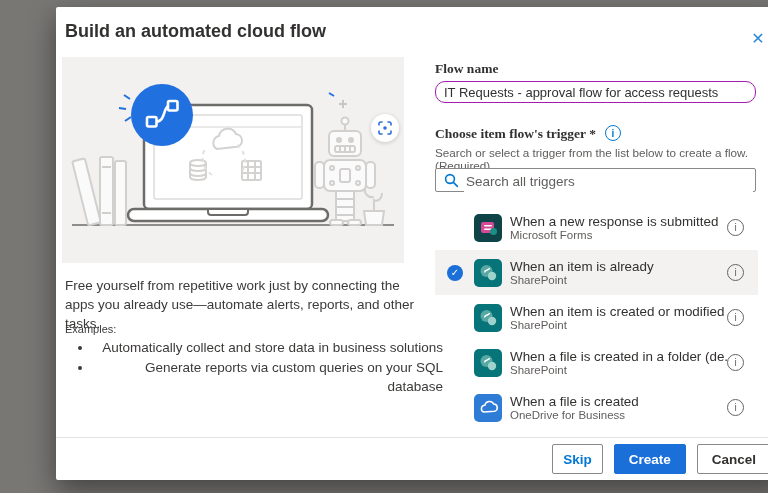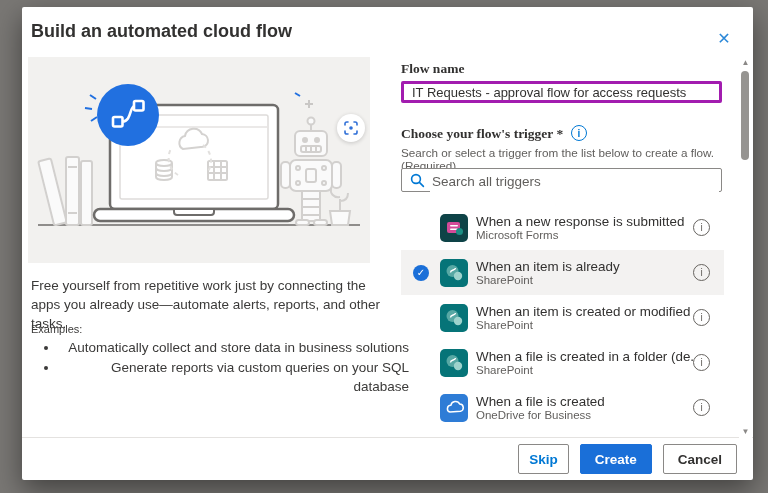--- a/index.html
+++ b/index.html
@@ -1,18 +1,18 @@
 <!DOCTYPE html>
 <html><head>
 <meta charset="utf-8">
 <style>
   html,body{margin:0;padding:0;}
   body{width:768px;height:493px;overflow:hidden;background:#797774;
        font-family:"Liberation Sans",sans-serif;position:relative;}
-  .stage{position:absolute;inset:0;}
+  .stage{position:absolute;inset:0;margin-left:34px;}
 
   .dialog{position:absolute;left:22px;top:7px;width:731px;height:473px;background:#fff;
           border-radius:2px;box-shadow:0 10px 28px rgba(0,0,0,.45);}
 
   .dlg-title{position:absolute;left:9px;top:14px;font-size:18px;font-weight:700;color:#323130;}
   .close-btn{position:absolute;left:688px;top:17px;width:28px;height:28px;display:flex;
              align-items:center;justify-content:center;color:#2b88d8;font-size:16px;cursor:pointer;}
 
   
   .illustration{position:absolute;left:6px;top:50px;width:342px;height:206px;background:#f2f1ef;}
@@ -22,22 +22,22 @@
   .desc{position:absolute;left:9px;top:269px;width:350px;font-size:13.5px;line-height:1.42;color:#3b3a39;}
   .examples-label{position:absolute;left:9px;top:316px;font-size:11px;color:#3b3a39;}
   .examples{position:absolute;left:9px;top:330px;width:350px;margin:0;padding:0 0 0 28px;
             font-size:13.5px;line-height:1.42;color:#3b3a39;text-align:right;}
   .examples li{margin:1px 0;}
 
   
   .panel{position:absolute;left:379px;top:0;width:323px;height:473px;}
   .field-label{position:absolute;left:0;font-size:13.5px;font-weight:700;color:#323130;font-family:Liberation Serif, serif;}
   .flow-label{top:54px;}
-  .text-input{position:absolute;left:0;top:74px;width:321px;height:22px;border:3px solid #a21caf;
-              border-radius:2px;font-family:"Liberation Sans",sans-serif;font-size:13px;color:#323130;
+  .text-input{position:absolute;left:0;top:74px;width:321px;height:22px;border:1px solid #a21caf;
+              border-radius:10px;font-family:"Liberation Sans",sans-serif;font-size:13px;color:#323130;
               padding:0 8px;box-sizing:border-box;outline:none;}
   .trigger-label{top:119px;}
   .info-blue{position:absolute;left:170px;top:118px;width:14px;height:14px;border:1px solid #0078d4;
              border-radius:50%;color:#0078d4;font-size:10px;font-weight:700;display:flex;
              align-items:center;justify-content:center;cursor:pointer;}
   .help-text{position:absolute;left:0;top:139px;font-size:11.7px;color:#605e5c;width:323px;}
   .search-wrap{position:absolute;left:0;top:161px;width:321px;height:24px;border:1px solid #8a8886;
                border-radius:2px;box-sizing:border-box;background:#fff;}
   .search-wrap svg{position:absolute;left:8px;top:4px;}
   .search-input{position:absolute;left:28px;top:1px;width:285px;height:20px;border:none;outline:none;
@@ -186,21 +186,21 @@
     <div class="examples-label">Examples:</div>
     <ul class="examples">
       <li>Automatically collect and store data in business solutions</li>
       <li>Generate reports via custom queries on your SQL database</li>
     </ul>
 
     <div class="panel">
       <div class="field-label flow-label">Flow name</div>
       <input class="text-input" type="text" value="IT Requests - approval flow for access requests" style="">
 
-      <div class="field-label trigger-label">Choose your flow's trigger *</div>
+      <div class="field-label trigger-label">Choose item flow's trigger *</div>
       <span class="info-blue">i</span>
       <div class="help-text">Search or select a trigger from the list below to create a flow. (Required)</div>
 
       <div class="search-wrap">
         <svg width="15" height="15" viewBox="0 0 15 15">
           <circle cx="6" cy="6" r="4.4" fill="none" stroke="#0078d4" stroke-width="1.6"></circle>
           <line x1="9.4" y1="9.4" x2="13.4" y2="13.4" stroke="#0078d4" stroke-width="1.6" stroke-linecap="round"></line>
         </svg>
         <input class="search-input" type="text" placeholder="Search all triggers" style="">
       </div>

